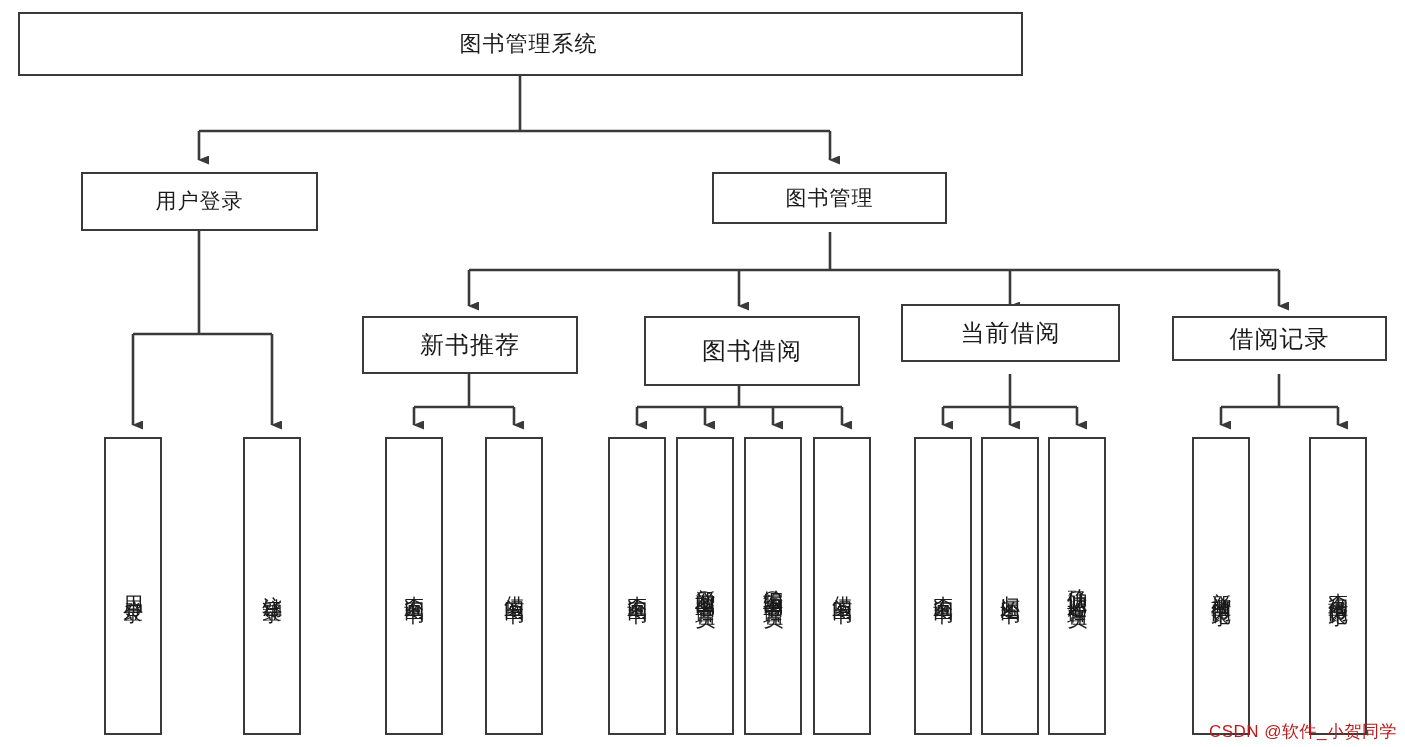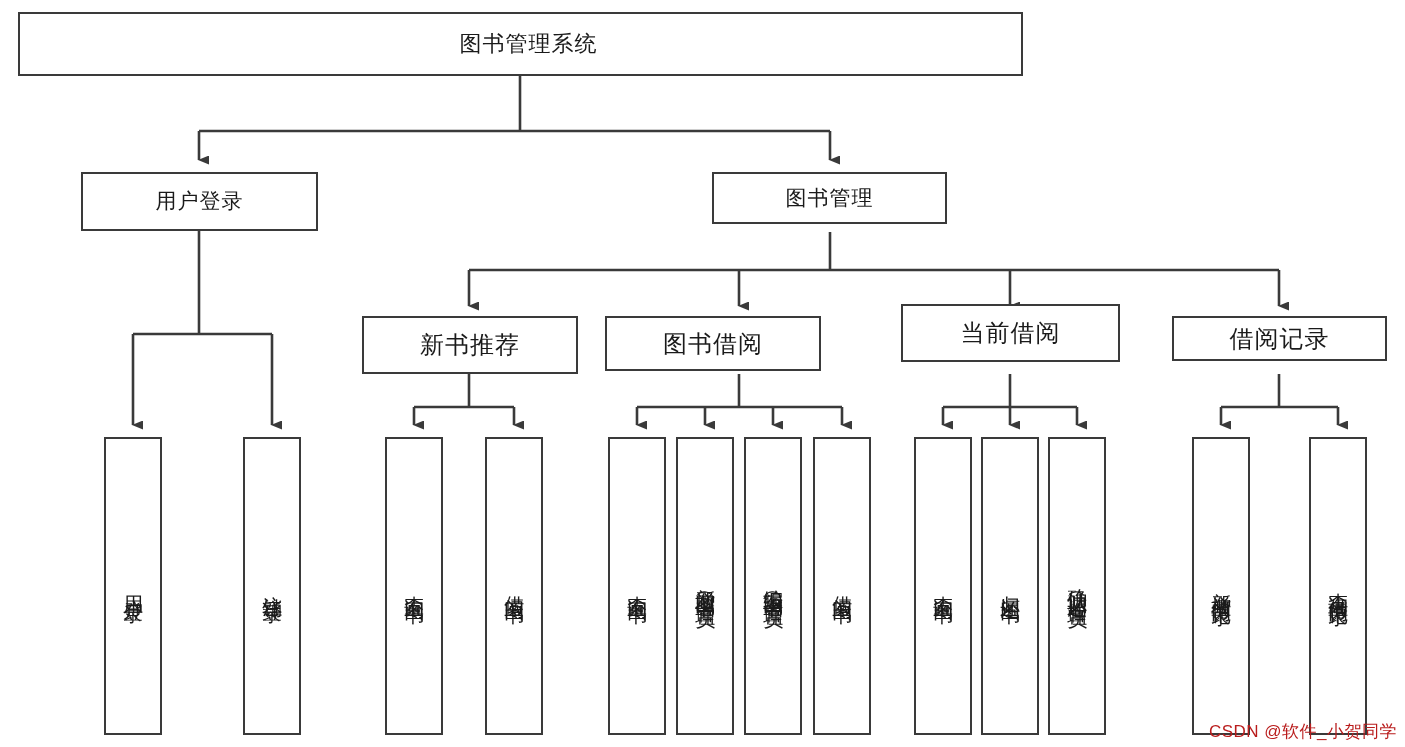--- a/index.html
+++ b/index.html
@@ -87,21 +87,21 @@
   <div class="node lvl2" style="left:81px;top:172px;width:237px;height:59px;">
     <span class="lbl">用户登录</span>
   </div>
   <div class="node lvl2" style="left:712px;top:172px;width:235px;height:52px;">
     <span class="lbl">图书管理</span>
   </div>
 
   <div class="node lvl3" style="left:362px;top:316px;width:216px;height:58px;">
     <span class="lbl">新书推荐</span>
   </div>
-  <div class="node lvl3" style="left:605px;top:316px;width:216px;height:55px;">
+  <div class="node lvl3" style="left:644px;top:316px;width:216px;height:70px;">
     <span class="lbl">图书借阅</span>
   </div>
   <div class="node lvl3" style="left:901px;top:304px;width:219px;height:58px;">
     <span class="lbl">当前借阅</span>
   </div>
   <div class="node lvl3" style="left:1172px;top:316px;width:215px;height:45px;">
     <span class="lbl">借阅记录</span>
   </div>
 
   <div class="node leaf" style="left:104px;top:437px;width:58px;height:298px;">

